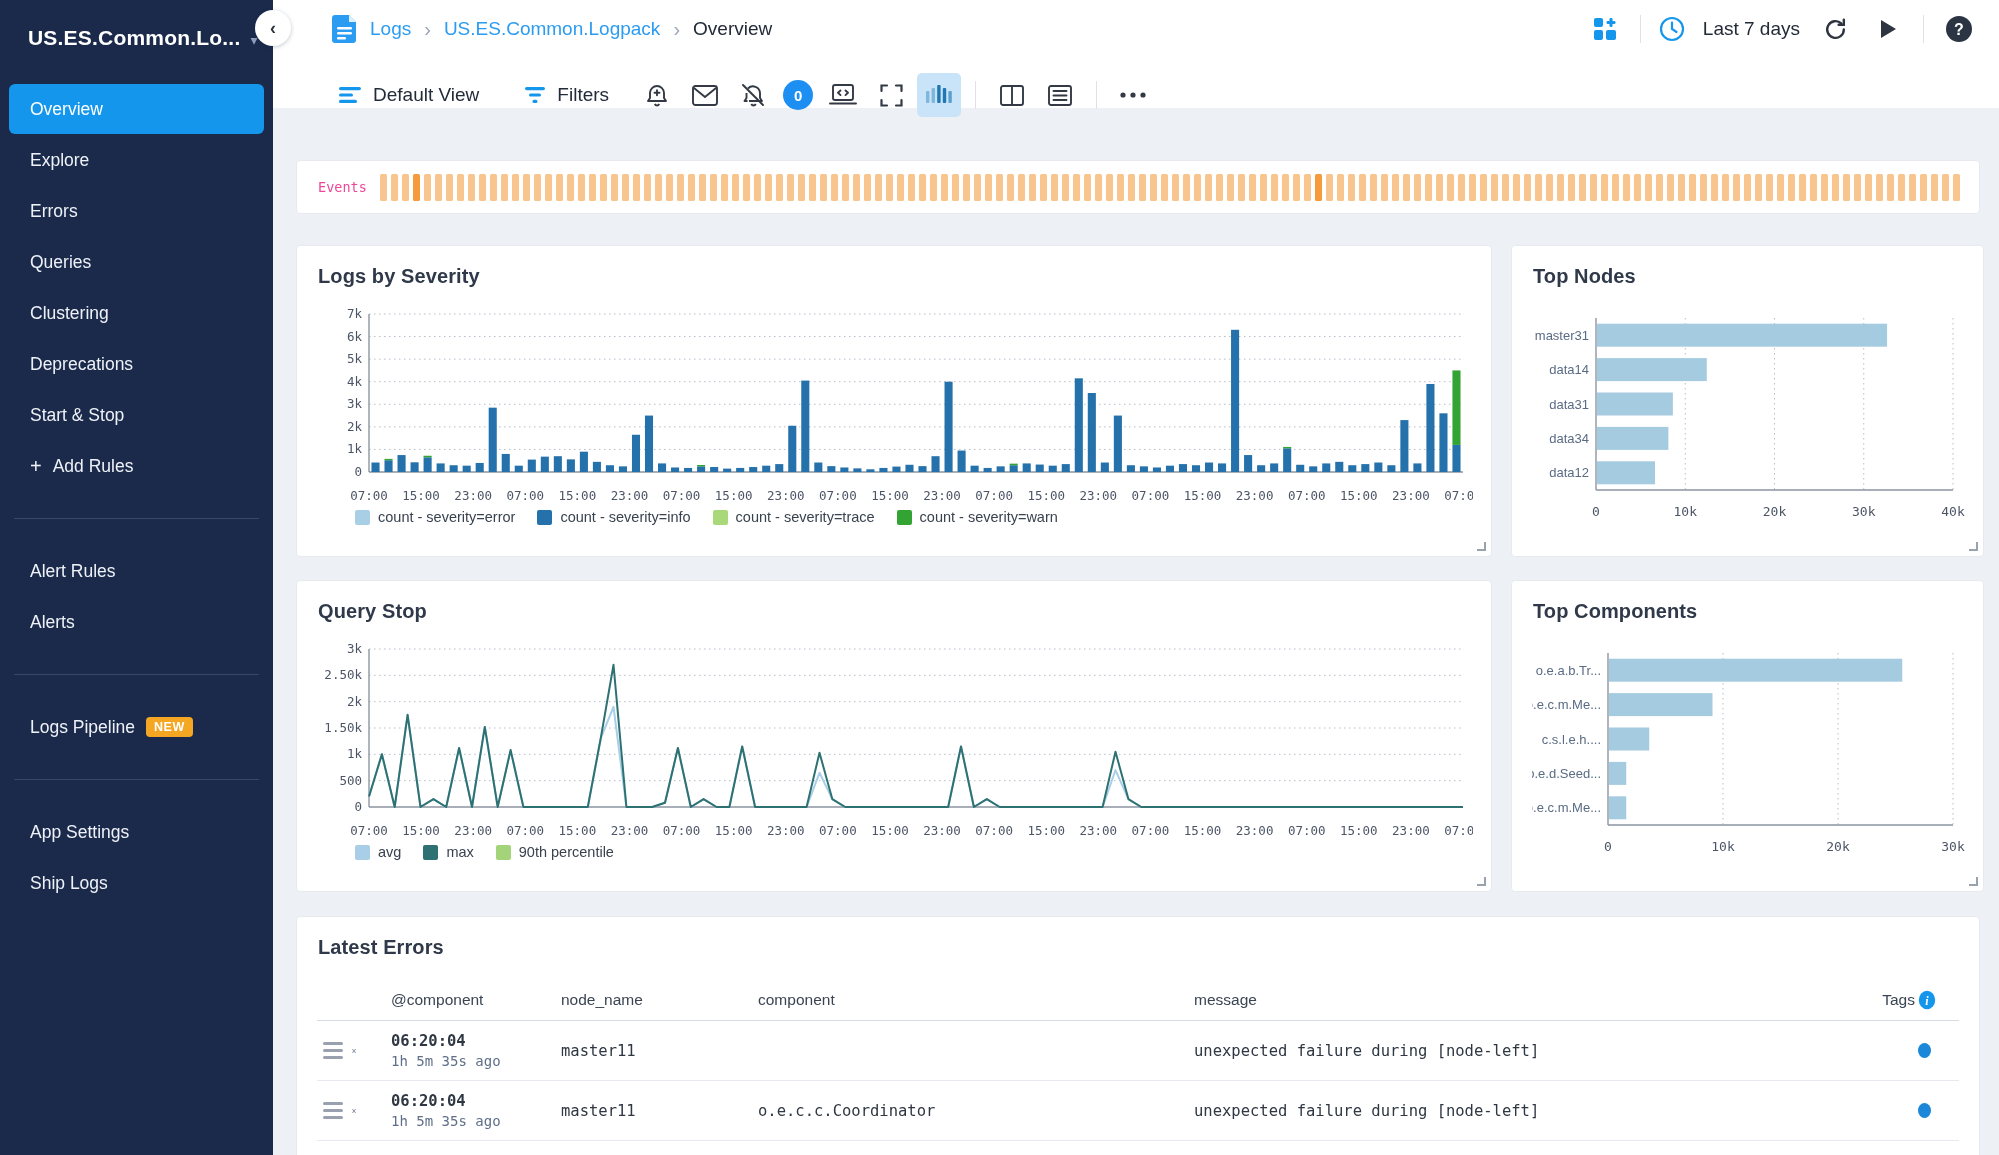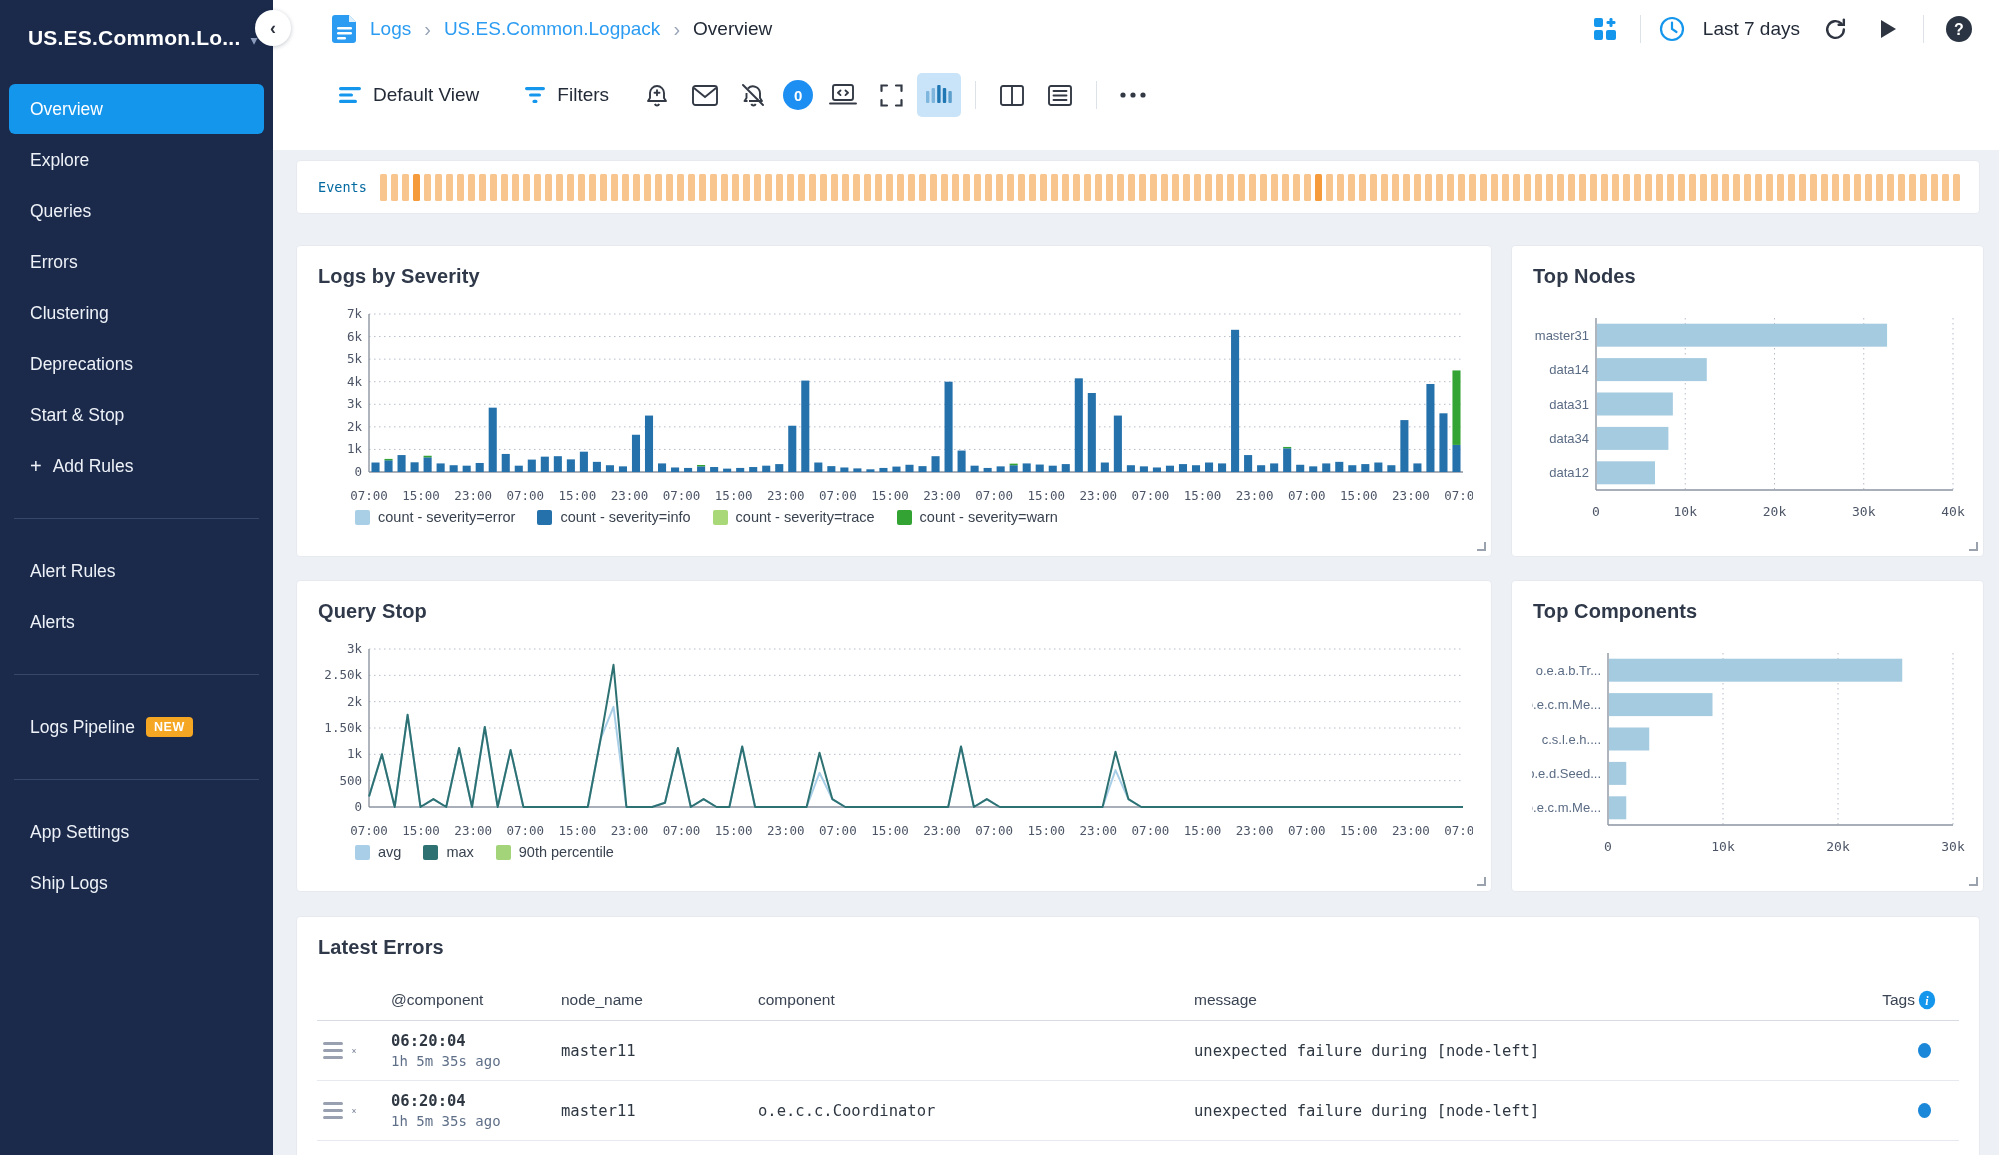--- a/index.html
+++ b/index.html
@@ -17,21 +17,21 @@
   .nav-item.selected { background:#1496ed; color:#fff; font-weight:400; }
   .nav-item .plus { font-size:20px; margin-right:11px; font-weight:400; }
   .nav-divider { height:1px; background:#36476a; margin:27px 14px; }
   .new-badge { background:#f5a623; color:#fff; font-size:12.5px; font-weight:700; letter-spacing:.5px;
                border-radius:4px; padding:3px 8px; margin-left:11px; }
   #collapse-btn { position:absolute; left:255px; top:10px; width:36px; height:36px; border-radius:50%;
                   background:#fff; box-shadow:0 1px 4px rgba(20,30,60,.25); z-index:5; display:flex;
                   align-items:center; justify-content:center; font-size:18px; color:#2e3440; font-weight:700; cursor:pointer; }
 
   
-  #topbar { position:absolute; left:273px; top:0; width:1726px; height:150px; background:#fff; }
+  #topbar { position:absolute; left:273px; top:0; width:1726px; height:108px; background:#fff; }
   #crumb-row { position:absolute; left:0; top:0; right:0; height:58px; display:flex; align-items:center; padding-left:57px; }
   .crumb { font-size:19px; }
   .crumb-link { color:#2b9cf2; cursor:pointer; }
   .crumb-current { color:#232b38; }
   .crumb-sep { color:#9aa5b8; font-size:20px; margin:0 13px; }
   #crumb-right { position:absolute; right:22px; top:0; height:58px; display:flex; align-items:center; gap:17px; }
   .vdiv { width:1px; height:28px; background:#dde2e8; }
   .tr-text { font-size:19px; color:#232b38; }
   .icon-btn { display:flex; align-items:center; justify-content:center; width:36px; height:36px; cursor:pointer; }
 
@@ -49,21 +49,21 @@
   .count-badge { width:30px; height:30px; border-radius:50%; background:#1e8ff2; color:#fff; font-size:15px;
                  font-weight:700; display:flex; align-items:center; justify-content:center; margin:0 4px; cursor:pointer; }
 
   
   .panel { position:absolute; background:#fff; border:1px solid #e6eaef; border-radius:4px; }
   .panel-title { font-size:20px; font-weight:700; color:#2f3949; padding:19px 0 0 21px; letter-spacing:.1px; }
   .resize-handle { position:absolute; right:5px; bottom:5px; width:9px; height:9px;
                    border-right:2px solid #9aa2ad; border-bottom:2px solid #9aa2ad; }
 
   #events-panel { left:296px; top:160px; width:1684px; height:54px; display:flex; align-items:center; padding:0 18px 0 21px; }
-  #events-label { font-family:"DejaVu Sans Mono", monospace; font-size:13.5px; color:#0369a1; margin-right:13px; }
+  #events-label { font-family:"DejaVu Sans Mono", monospace; font-size:13.5px; color:#ec4899; margin-right:13px; }
   #events-ticks { flex:1; display:flex; gap:4px; overflow:hidden; align-items:center; }
   .ev-tick { flex:0 0 7px; height:27px; border-radius:1.5px; }
 
   #severity-panel { left:296px; top:245px; width:1196px; height:312px; }
   #nodes-panel    { left:1511px; top:245px; width:473px; height:312px; }
   #query-panel    { left:296px; top:580px; width:1196px; height:312px; }
   #components-panel { left:1511px; top:580px; width:473px; height:312px; }
   .chart-svg { display:block; margin:14px 0 0 20px; }
   .legend { display:flex; gap:22px; margin:2px 0 0 72px; align-items:center; }
   .legend-item { display:flex; align-items:center; gap:8px; font-size:14.5px; color:#39424f; }
@@ -97,24 +97,24 @@
     <span class="app-chevron">▾</span>
   </div>
   <div id="nav">
       <div class="nav-item selected">
         <span>Overview</span>
       </div>
       <div class="nav-item">
         <span>Explore</span>
       </div>
       <div class="nav-item">
+        <span>Errors</span>
+      </div>
+      <div class="nav-item">
         <span>Queries</span>
-      </div>
-      <div class="nav-item">
-        <span>Errors</span>
       </div>
       <div class="nav-item">
         <span>Clustering</span>
       </div>
       <div class="nav-item">
         <span>Deprecations</span>
       </div>
       <div class="nav-item">
         <span>Start &amp; Stop</span>
       </div>

